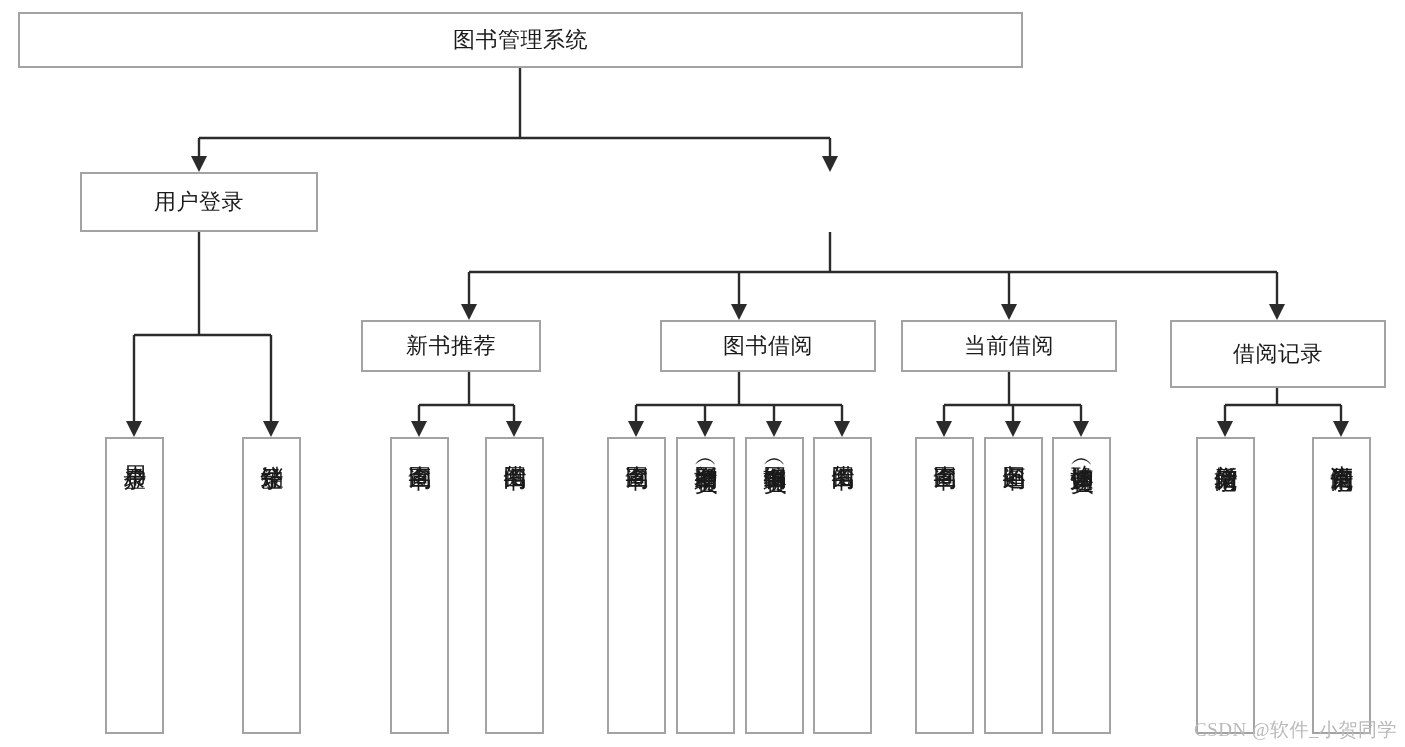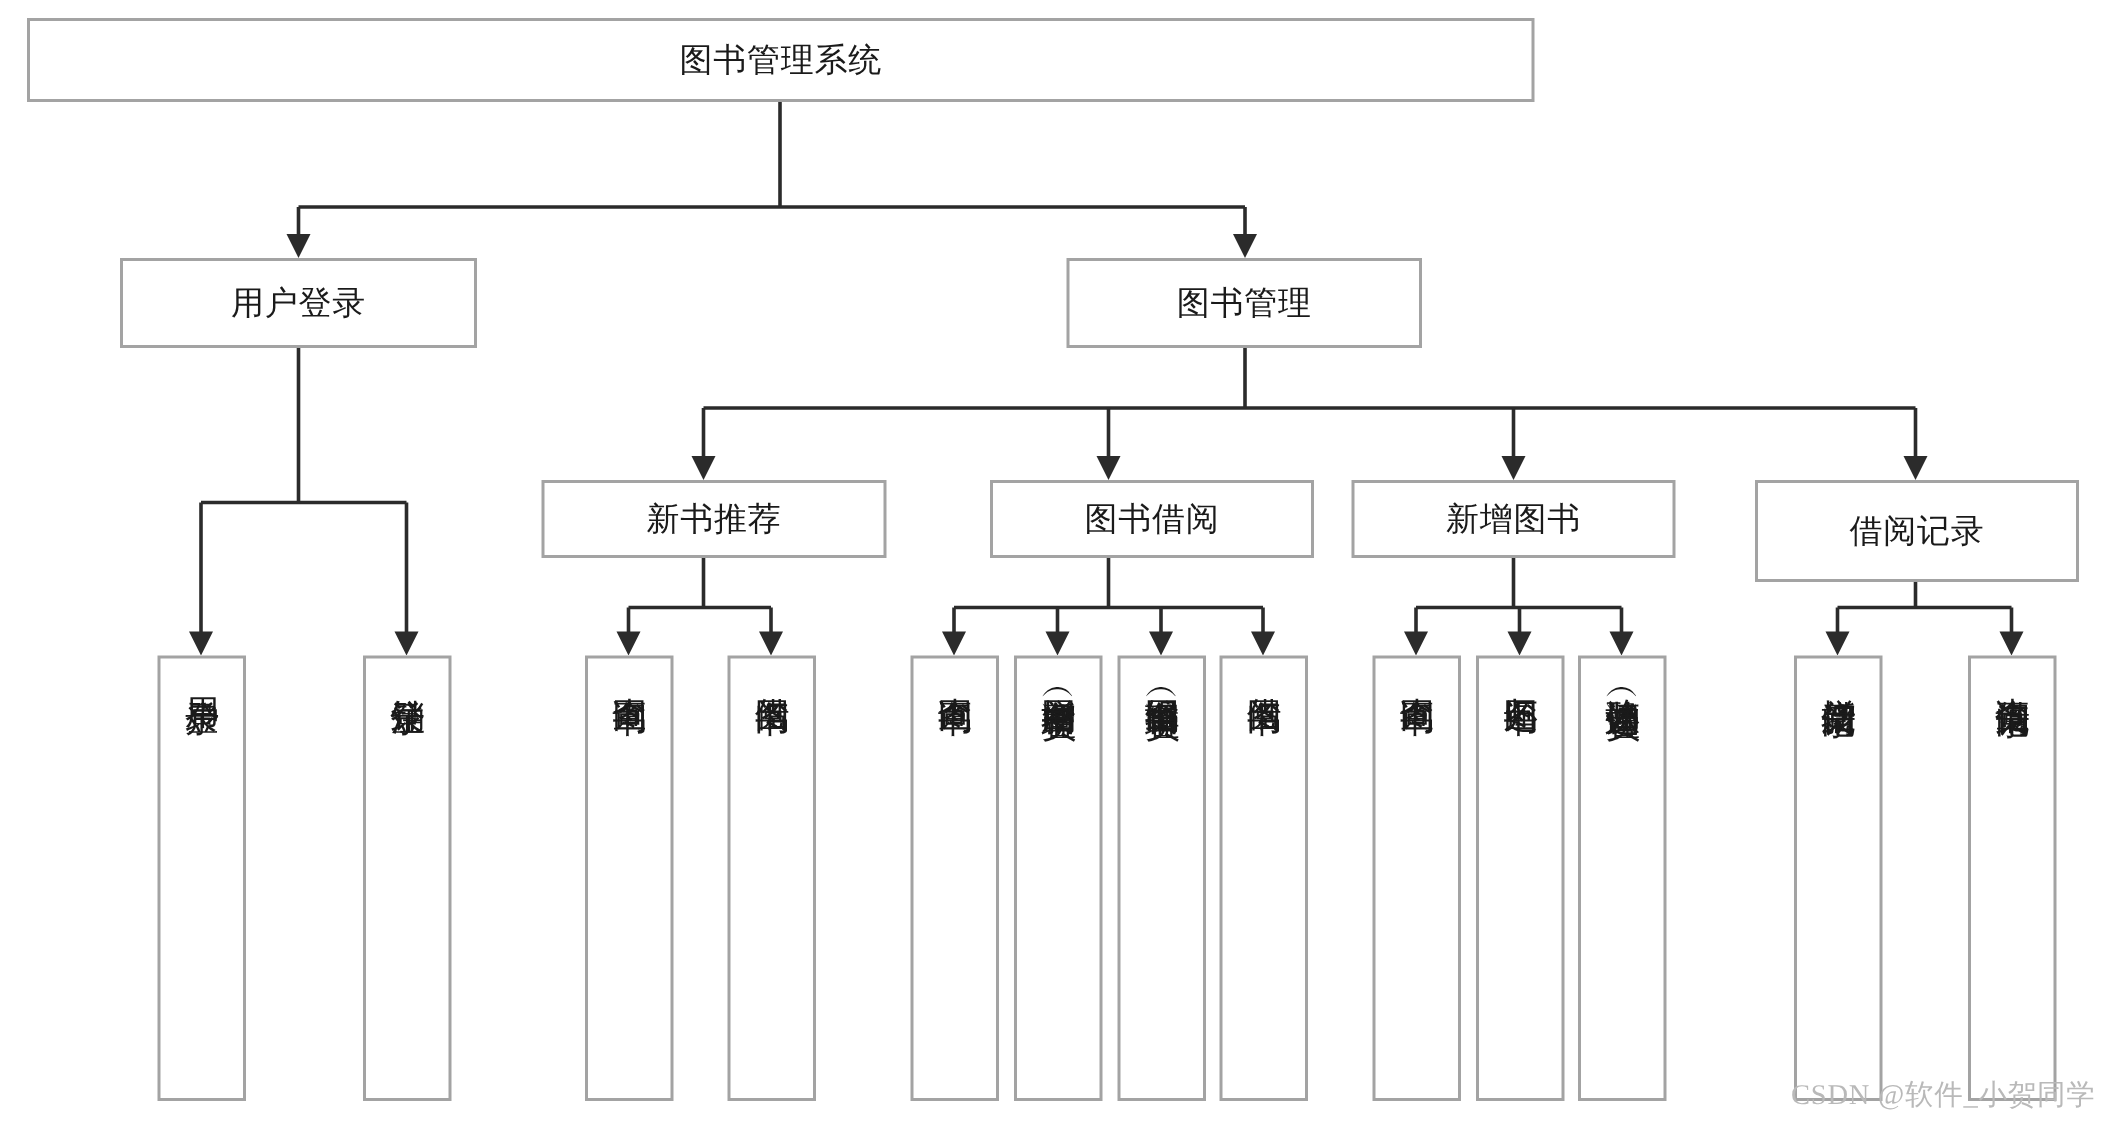--- a/index.html
+++ b/index.html
@@ -157,34 +157,31 @@
   </svg>
 
   <div class="node-box horizontal" style="left:18px; top:12px; width:1005px; height:56px;">
     <span class="node-label">图书管理系统</span>
   </div>
 
   <div class="node-box horizontal" style="left:80px; top:172px; width:238px; height:60px;">
     <span class="node-label">用户登录</span>
   </div>
 
-  <div class="node-box horizontal" style="left:711px; top:172px; width:237px; height:60px;">
-    <span class="node-label">图书管理</span>
-  </div>
-
-  <div class="node-box horizontal" style="left:361px; top:320px; width:230px; height:52px;">
+
+  <div class="node-box horizontal" style="left:361px; top:320px; width:180px; height:52px;">
     <span class="node-label">新书推荐</span>
   </div>
 
   <div class="node-box horizontal" style="left:660px; top:320px; width:216px; height:52px;">
     <span class="node-label">图书借阅</span>
   </div>
 
   <div class="node-box horizontal" style="left:901px; top:320px; width:216px; height:52px;">
-    <span class="node-label">新增图书</span>
+    <span class="node-label">当前借阅</span>
   </div>
 
   <div class="node-box horizontal" style="left:1170px; top:320px; width:216px; height:68px;">
     <span class="node-label">借阅记录</span>
   </div>
 
   <div class="node-box vertical" style="left:105px; top:437px; width:59px; height:297px;">
     <span class="node-label">用户登录</span>
   </div>
 

